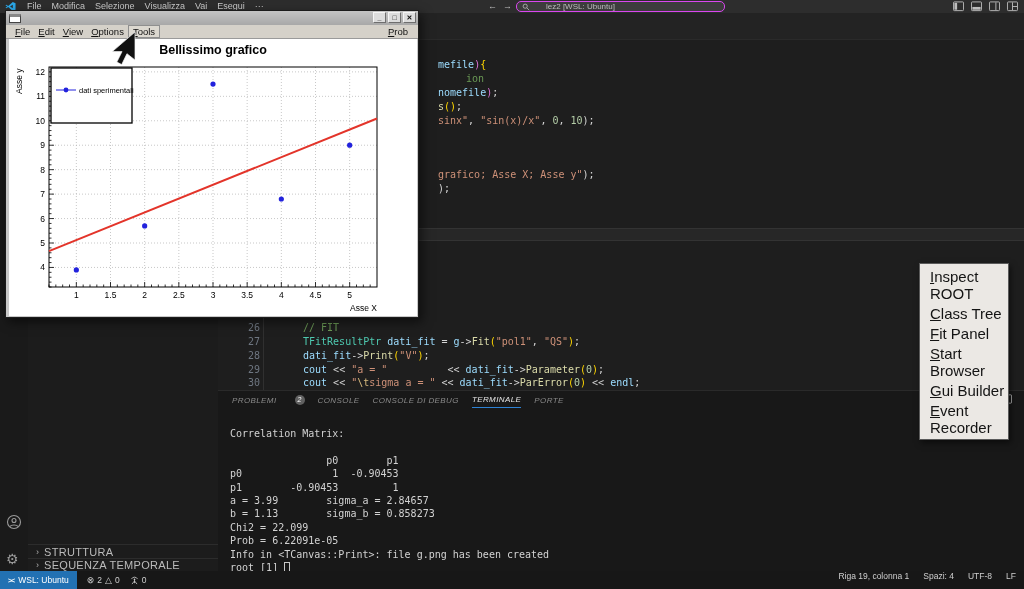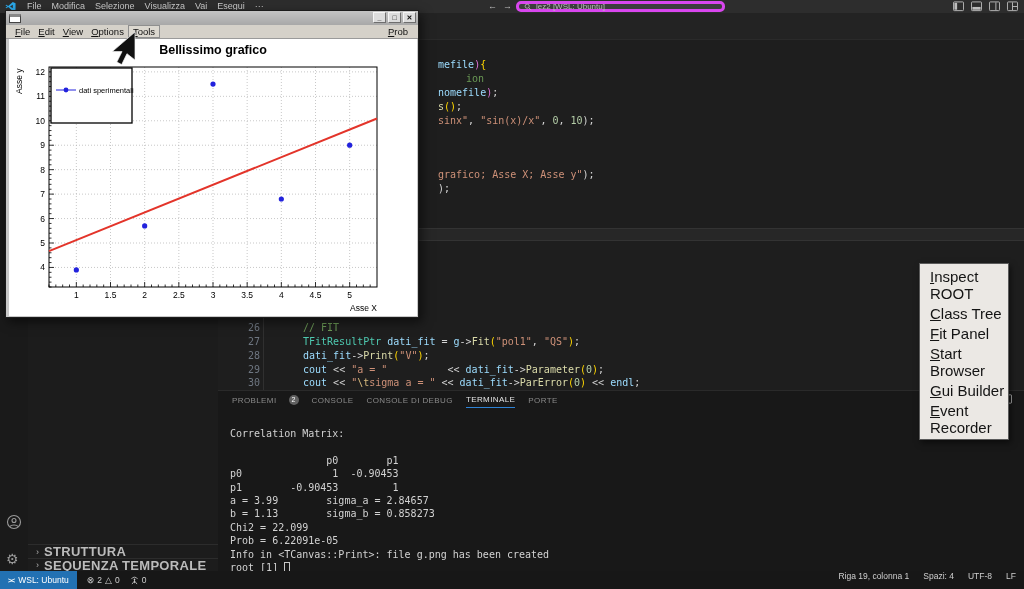--- a/index.html
+++ b/index.html
@@ -6,30 +6,30 @@
   html,body { background:#111; }
   #screen {
     position:relative; width:1024px; height:589px; overflow:hidden;
     background:#1e1e1e; font-family:"Liberation Sans", sans-serif;
   }
   
   .titlebar { position:absolute; left:0; top:0; width:100%; height:13px; background:#2d2d2d; display:flex; align-items:center; z-index:5; }
   .vslogo { margin:0 6px 0 5px; display:flex; }
   .tb-menu { font-size:9px; color:#c9c9c9; padding:0 5px; height:13px; line-height:13px; cursor:default; }
   .nav-arrow { position:absolute; top:0; font-size:9px; color:#bdbdbd; line-height:13px; }
-  .searchbox { position:absolute; left:516px; top:1px; width:209px; height:11px; background:#3c3c3c; border:3px solid #d946ef; border-radius:5px; display:flex; align-items:center; justify-content:flex-start; padding-left:5px; gap:4px; }
+  .searchbox { position:absolute; left:516px; top:1px; width:209px; height:11px; background:#3c3c3c; border:1px solid #d946ef; border-radius:5px; display:flex; align-items:center; justify-content:flex-start; padding-left:5px; gap:16px; }
   .searchbox span { font-size:8px; color:#bdbdbd; line-height:9px; }
   .tb-icons { position:absolute; right:6px; top:1px; display:flex; gap:7px; align-items:center; }
   
   .activitybar { position:absolute; left:0; top:13px; width:28px; height:558px; background:#1a1a1a; z-index:1; }
   .ab-icon { position:absolute; left:6px; color:#9a9a9a; }
   .sidebar { position:absolute; left:28px; top:13px; width:190px; height:558px; background:#1c1c1c; z-index:1; }
   .sb-section { position:absolute; left:0; width:100%; height:14px; border-top:1px solid #2c2c2c; display:flex; align-items:center; gap:5px; padding-left:8px; }
   .sb-section .chev { color:#b0b0b0; font-size:9px; }
-  .sb-section .lbl { font-size:13px; font-weight:bold; color:#bbbbbb; letter-spacing:.3px; }
+  .sb-section .lbl { font-size:11px; font-weight:normal; color:#bbbbbb; letter-spacing:.3px; }
   
   .editor { position:absolute; left:218px; top:13px; width:806px; height:377px; background:#1e1e1e; overflow:hidden; z-index:1; }
   .tabbar { position:absolute; left:0; top:0; width:100%; height:27px; background:#232323; border-bottom:1px solid #2a2a2a; }
   .cursor-line { position:absolute; left:0; top:215px; width:100%; height:13px; background:rgba(255,255,255,.045); border-top:1px solid rgba(255,255,255,.06); border-bottom:1px solid rgba(255,255,255,.06); }
   .indent-guide { position:absolute; left:45px; top:305px; width:1px; height:72px; background:#303030; }
   .code-line { position:absolute; font:10px "DejaVu Sans Mono", monospace; white-space:pre; color:#d4d4d4;padding-left:16px; }
   .line-num { position:absolute; left:20px; width:22px; text-align:right; font:10px "DejaVu Sans Mono", monospace; color:#6e7681; }
   
   .rootwin { position:absolute; left:5px; top:10px; width:414px; height:308px; background:#c9c9c9; border:1px solid #1c1c1c; box-shadow:3px 4px 10px rgba(0,0,0,.55); z-index:50; }
   .rw-titlebar { position:relative; height:14px; background:linear-gradient(#c4c4c4,#a8a8a8); display:flex; align-items:center; }
@@ -47,21 +47,21 @@
   .ctitle { font-family:"Liberation Sans", sans-serif; font-size:12.5px; font-weight:600; fill:#000; }
   .cleg { font-family:"Liberation Sans", sans-serif; font-size:7.5px; fill:#000; }
   .mouse-cursor { position:absolute; left:101px; top:29px; z-index:55; pointer-events:none; }
   
   .tools-popup { position:absolute; left:919px; top:263px; width:90px; background:#ebe8e4; border:1px solid #5a5a5a; box-shadow:2px 3px 6px rgba(0,0,0,.5); padding:2px 0; z-index:60; }
   .tools-item { font-size:15px; color:#141414; padding:1.5px 0 1.5px 10px; }
   .tools-item::first-letter { text-decoration:underline; }
   
   .panel { position:absolute; left:218px; top:390px; width:806px; height:181px; background:#181818; border-top:1px solid #2a2a2a; z-index:1; }
   .panel-tabs { display:flex; gap:13px; padding:4px 0 0 14px; align-items:center; }
-  .ptab { font-size:8px; letter-spacing:.4px; color:#8a8a8a; padding-bottom:3px; display:flex; align-items:center; gap:12px; }
+  .ptab { font-size:8px; letter-spacing:.4px; color:#8a8a8a; padding-bottom:3px; display:flex; align-items:center; gap:18px;font-style:italic; }
   .ptab.active { color:#e4e4e4; border-bottom:1px solid #2e82d4; }
   .pbadge { display:inline-block; width:10px; height:10px; border-radius:50%; background:#616161; color:#fff; font-size:7px; line-height:10px; text-align:center; letter-spacing:0; }
   .panel-controls { position:absolute; right:12px; top:3px; display:flex; gap:2px; align-items:center; color:#cfcfcf; }
   .pc-name { font-size:8.5px; color:#cccccc; }
   .pc-plus { font-size:11px; line-height:10px; }
   .pc-chev { font-size:8px; }
   .terminal { position:absolute; left:12px; top:36px; font:10px "DejaVu Sans Mono", monospace; line-height:13.4px; color:#d2d2d2; white-space:pre; }
   .term-cursor { display:inline-block; width:6px; height:11px; border:1px solid #c8c8c8; vertical-align:-2px; }
   
   .statusbar { position:absolute; left:0; top:571px; width:1024px; height:18px; background:#171717; display:flex; font-size:8.5px; color:#cfcfcf; z-index:5; }

